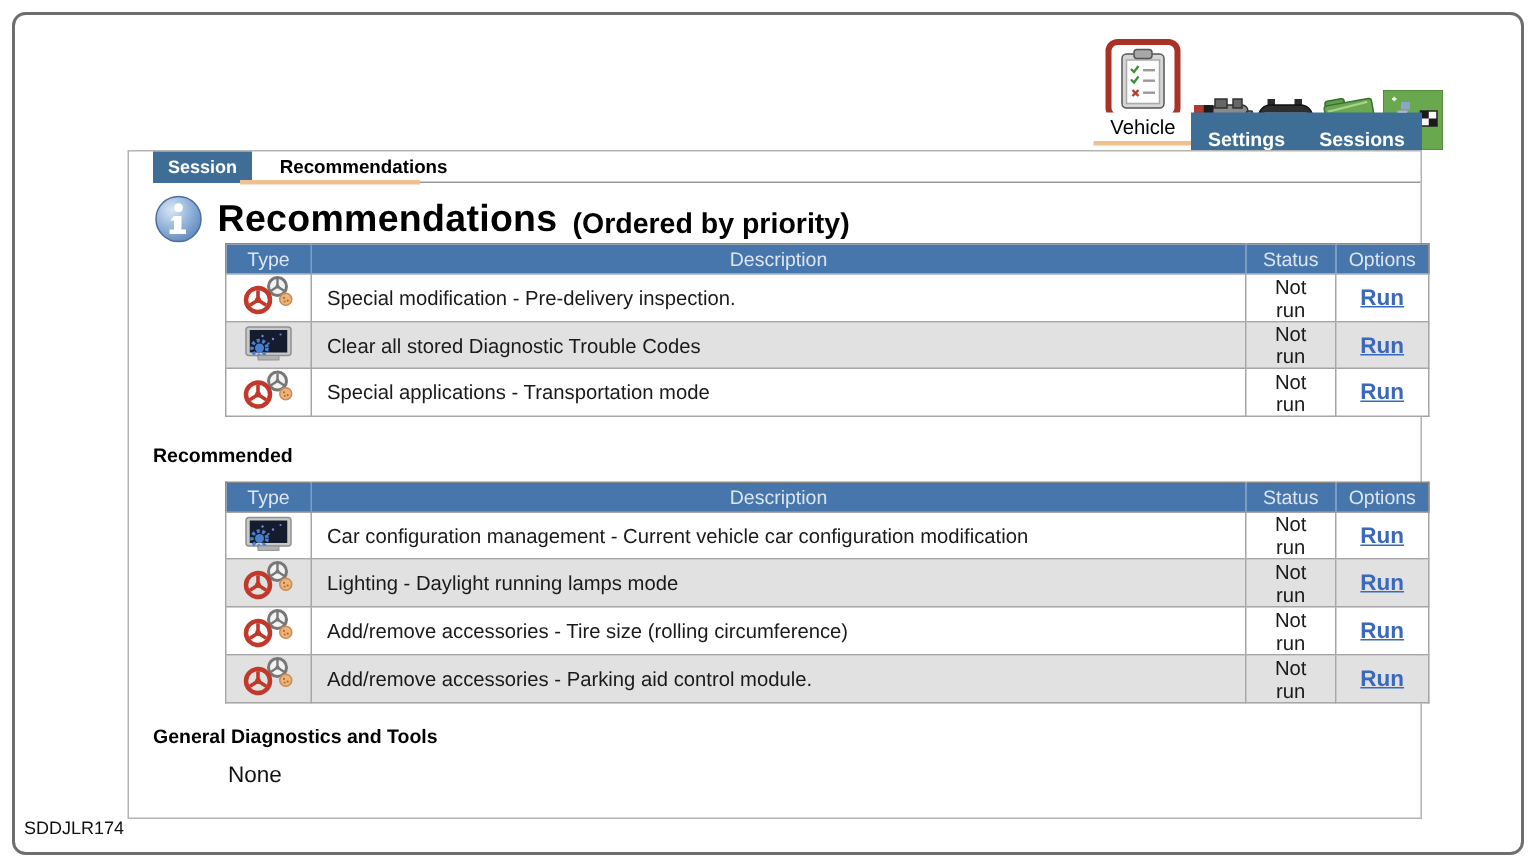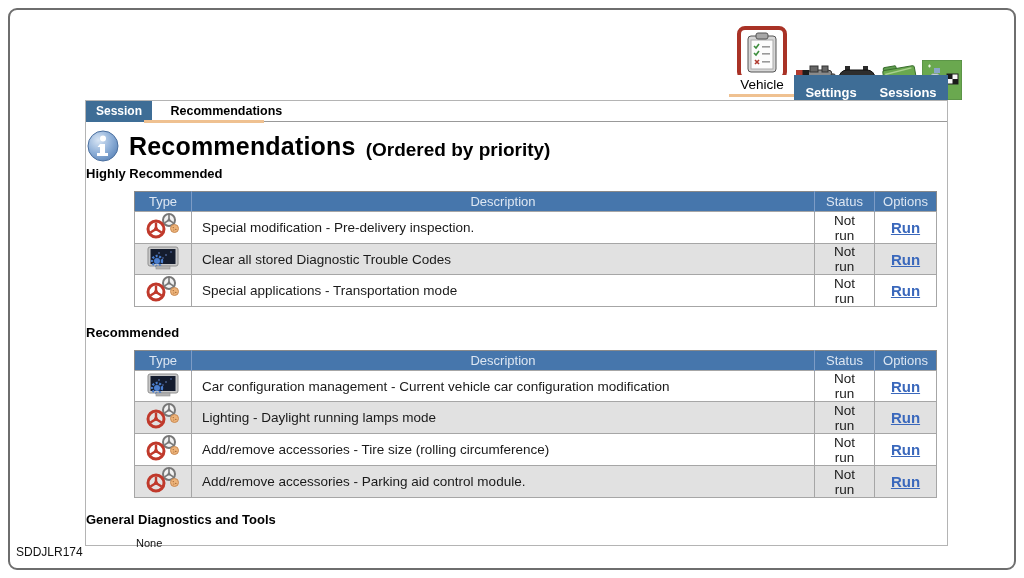--- a/index.html
+++ b/index.html
@@ -41,38 +41,38 @@
   .label-bar {
     position:absolute; left:794px; top:75px; width:154px; height:35px;
     background:#3e6d96; color:#fff; display:flex; align-items:center;
     justify-content:space-around; font-size:13px; font-weight:bold;
   }
   .label-bar span { cursor:default; }
 
   
   .content {
     position:absolute; left:85px; top:100px; width:863px; height:446px;
-    border:1px solid #b4b4b4; background:#fff;
+    border:1px solid #b4b4b4; background:#fff;padding-left:16px;
   }
   .tabbar { position:relative; height:21px; border-bottom:1px solid #999; }
   .tab { display:inline-block; height:21px; line-height:21px; vertical-align:top; cursor:default; }
   .tab-session { background:#3e6d96; color:#fff; font-weight:bold; font-size:12px; padding:0 10px; }
   .tab-recs { color:#000; font-weight:bold; font-size:12.5px; padding:0 14px; }
   .tab-underline {
     position:absolute; left:58px; bottom:-2px; width:120px; height:3px; background:#efc191;
   }
 
   .title-row { display:flex; align-items:center; margin:8px 0 0 1px; }
   .title-row h1 { font-size:25px; margin:0 0 0 10px; letter-spacing:0.2px; color:#000; }
   .title-sub { margin-left:10px; font-size:19px; font-weight:bold; padding-top:7px; color:#000; }
 
   .section-heading { font-size:13px; font-weight:bold; color:#000; margin:4px 0 10px 0; }
   .section-heading.recommended { margin-top:18px; }
   .section-heading.general { margin-top:14px; }
-  .none-text { margin:7px 0 0 50px; font-size:11px; color:#111; }
+  .none-text { margin:7px 0 0 50px; font-size:15px; color:#111; }
 
   table.rec { border-collapse:collapse; margin-left:48px; width:803px; border:1px solid #8a8a8a; }
   table.rec th {
     background:#4676ac; color:#dce6f2; font-weight:normal; font-size:13px;
     height:20px; padding:1px 8px; text-align:center; border-right:1px solid #7d9cc6;
   }
   table.rec th:last-child { border-right:none; }
   table.rec th.c { text-align:center; }
   table.rec td {
     border:1px solid #a6a6a6; height:30px; font-size:13.5px; color:#1a1a1a;
@@ -198,21 +198,20 @@
           </radialGradient>
         </defs>
         <circle cx="16" cy="16" r="15" fill="url(#infoGrad)" stroke="#4a6f9f"></circle>
         <circle cx="16" cy="8.5" r="3" fill="#fff"></circle>
         <path d="M12.5 14 h5 v9 h3 v3 h-11 v-3 h3 v-6 h-2.5 z" fill="#fff" transform="translate(0.5,0)"></path>
       </svg>
       <h1>Recommendations</h1>
       <span class="title-sub">(Ordered by priority)</span>
     </div>
 
-    <div class="section-heading">Highly Recommended</div>
 
     <table class="rec">
       <thead>
         <tr>
           <th class="c" style="width:50px">Type</th>
           <th>Description</th>
           <th class="c" style="width:60px">Status</th>
           <th class="c" style="width:62px">Options</th>
         </tr>
       </thead>

